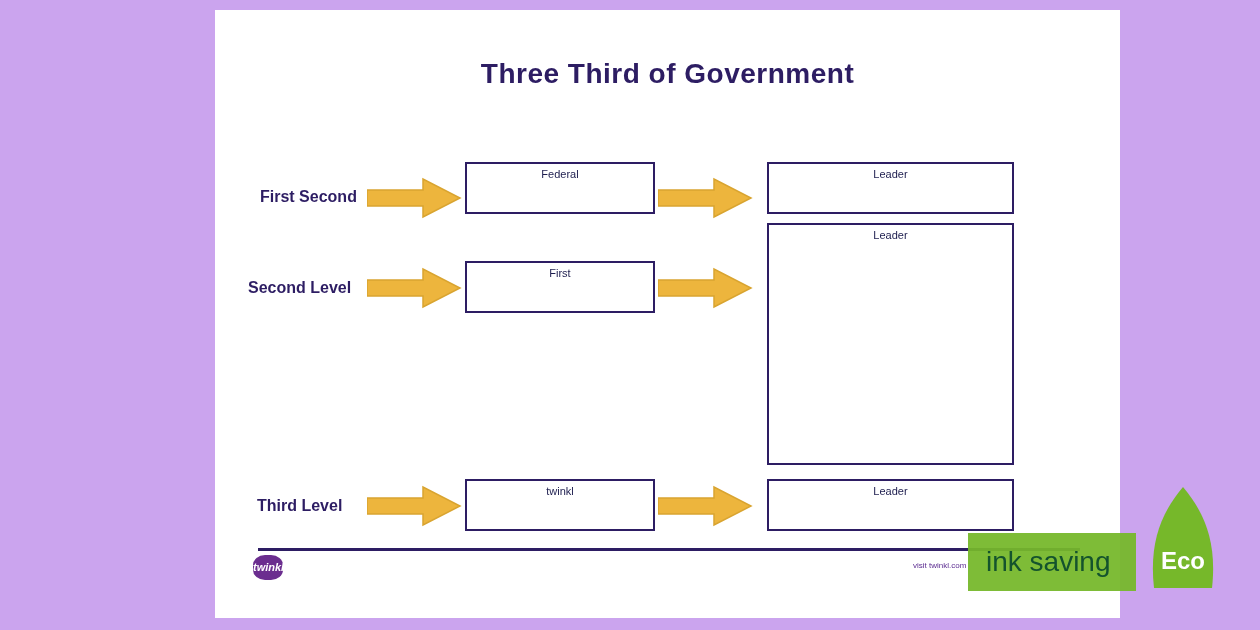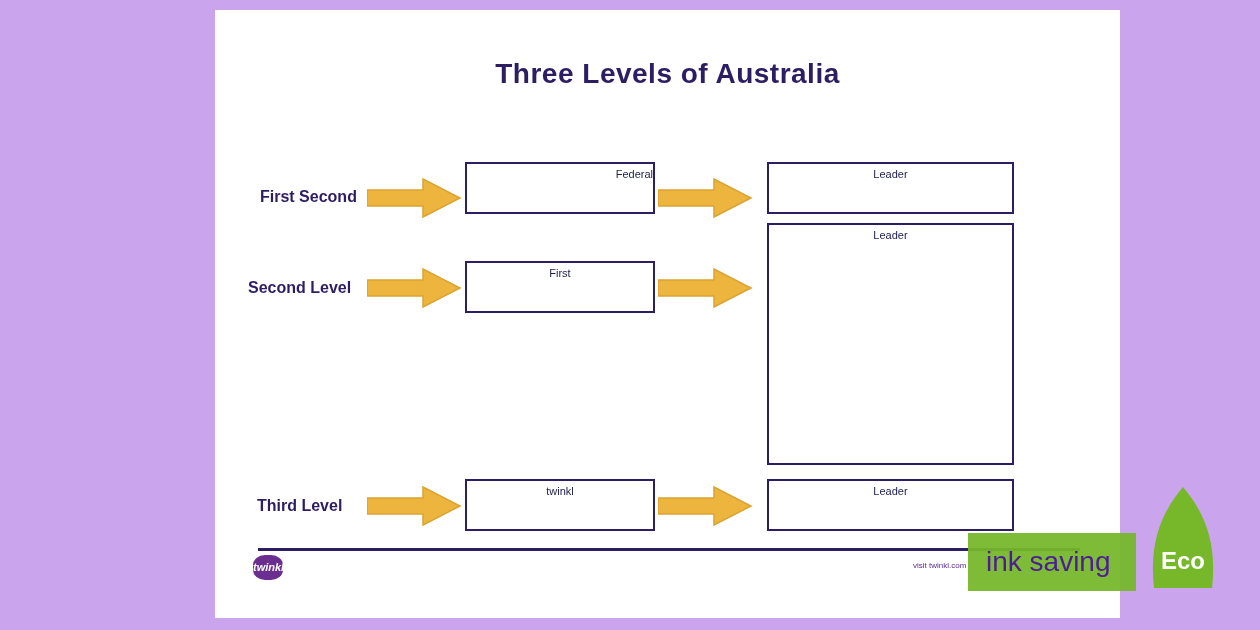--- a/index.html
+++ b/index.html
@@ -87,45 +87,45 @@
     position: absolute;
     left: 968px; top: 533px;
     width: 168px; height: 58px;
     background: rgba(118, 184, 42, 0.94);
     z-index: 5;
   }
   .eco-banner-text {
     position: absolute;
     left: 18px; top: 0;
     height: 58px; line-height: 58px;
-    color: #4c1d95;
+    color: #14532d;
     font-size: 28px;
   }
   .eco-leaf {
     position: absolute;
     left: 1147px; top: 487px;
     width: 72px; height: 105px;
     z-index: 5;
   }
 </style>
 </head>
 <body>
 
 <div class="stage">
 
   <div class="page">
 
-    <div class="title">Three Levels of Australia</div>
+    <div class="title">Three Third of Government</div>
 
 
     <div class="row-label" style="left:45px; top:178px;">First Second</div>
     <svg class="arrow" style="left:152px; top:167px;" viewBox="0 0 95 42">
       <path d="M0 13 L56 13 L56 2 L93 21 L56 40 L56 29 L0 29 Z" fill="#EDB53D" stroke="#D9A430" stroke-width="1.5"></path>
     </svg>
-    <div class="level-box" style="left:250px; top:152px; width:190px; height:52px;text-align:right;">
+    <div class="level-box" style="left:250px; top:152px; width:190px; height:52px;">
       <span class="box-caption">Federal</span>
     </div>
     <svg class="arrow" style="left:443px; top:167px;" viewBox="0 0 95 42">
       <path d="M0 13 L56 13 L56 2 L93 21 L56 40 L56 29 L0 29 Z" fill="#EDB53D" stroke="#D9A430" stroke-width="1.5"></path>
     </svg>
     <div class="leader-box" style="left:552px; top:152px; width:247px; height:52px;">
       <span class="box-caption">Leader</span>
     </div>
 
     <div class="row-label" style="left:33px; top:269px;">Second Level</div>

